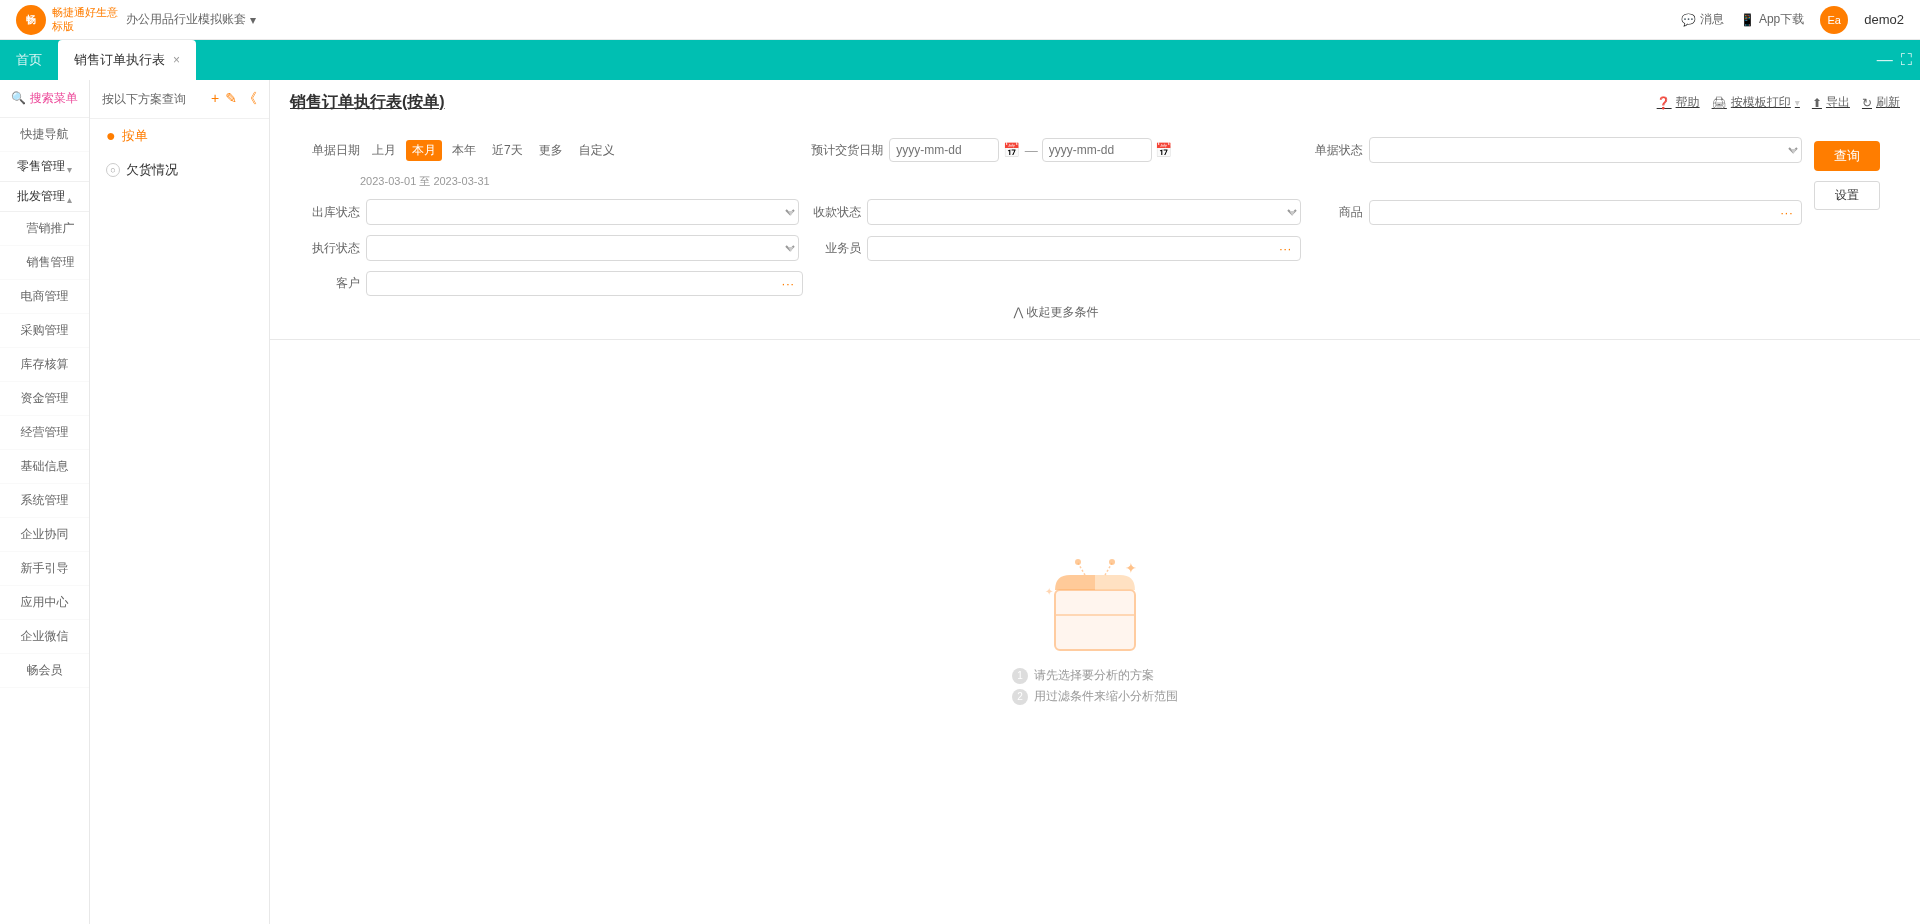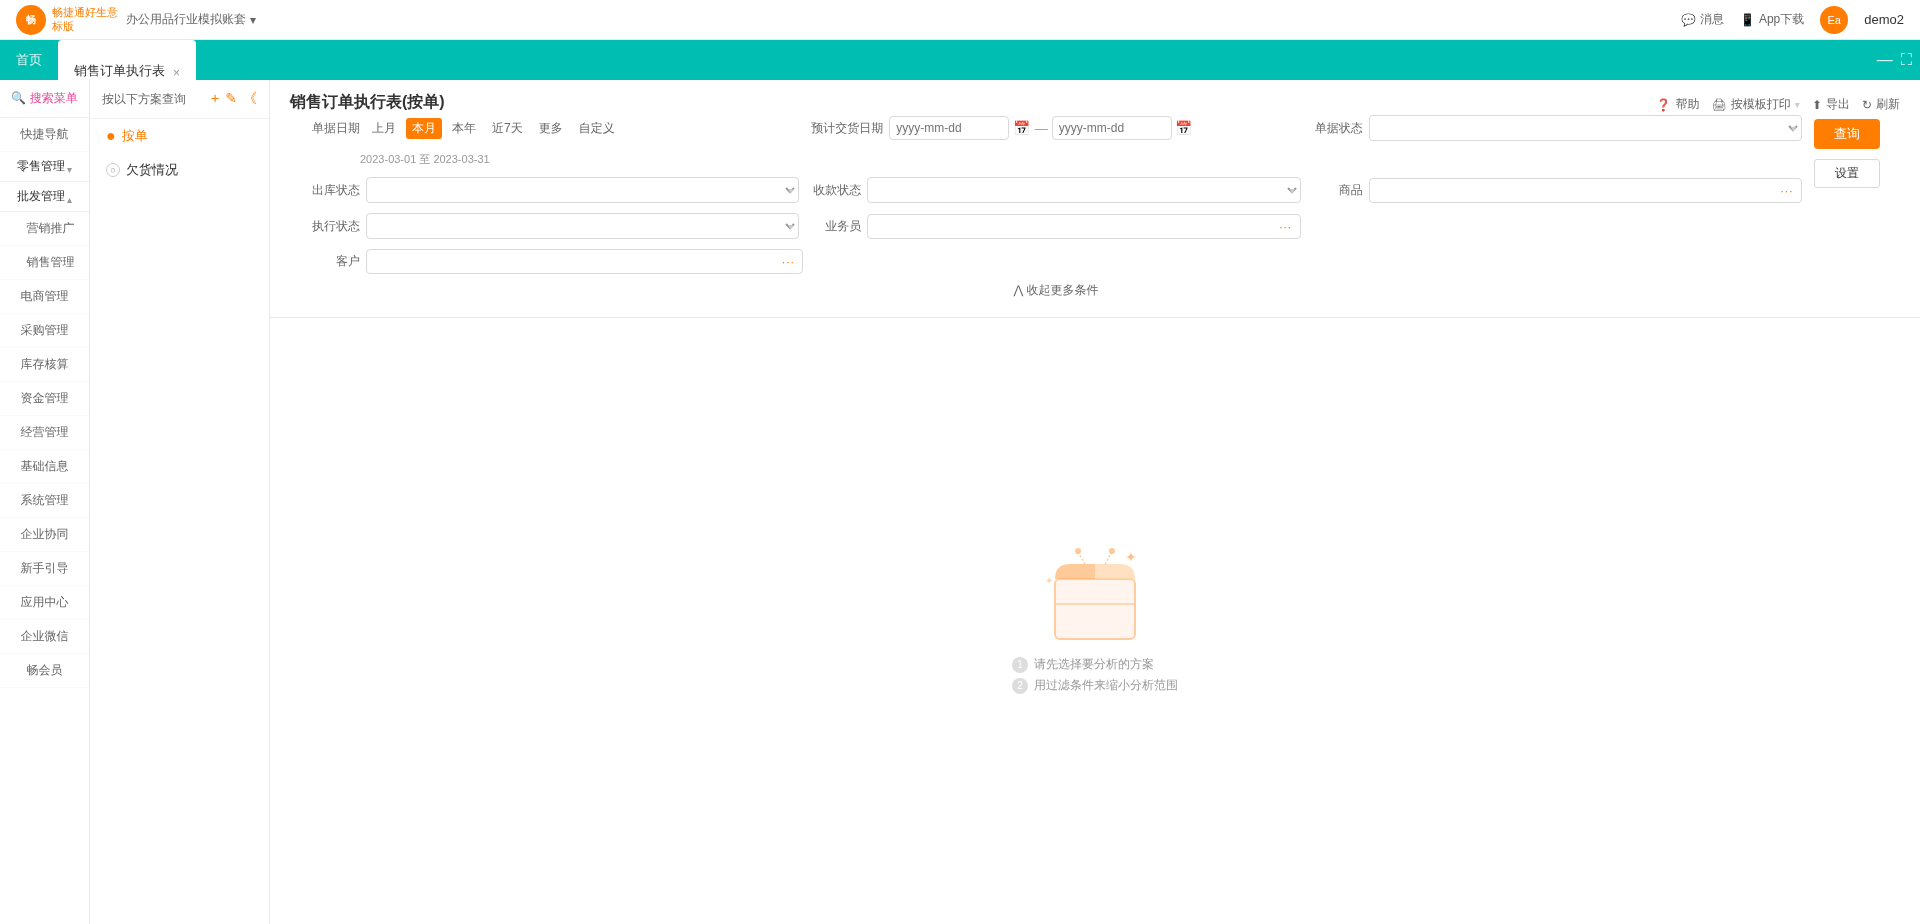--- a/index.html
+++ b/index.html
@@ -42,21 +42,20 @@
       font-size: 13px;
       cursor: pointer;
       color: rgba(255,255,255,0.85);
       position: relative;
     }
     .tab-item.home { background: transparent; }
     .tab-item.active {
       background: #fff;
       color: #333;
       border-radius: 4px 4px 0 0;
-      align-items: flex-end;
     }
     .tab-close { margin-left: 8px; cursor: pointer; color: #999; font-size: 12px; }
     .tab-bar-right { margin-left: auto; display: flex; align-items: center; gap: 8px; padding-right: 8px; }
     .tab-bar-icon { color: rgba(255,255,255,0.85); cursor: pointer; font-size: 16px; }
 
     
     .main-layout { display: flex; flex: 1; overflow: hidden; }
 
     
     .sidebar {
@@ -133,23 +132,24 @@
 
     
     .page-header {
       background: #fff;
       padding: 12px 20px 0 20px;
       border-bottom: 1px solid #e8e8e8;
       flex-shrink: 0;
     }
     .page-title-row {
       display: flex;
-      align-items: flex-end;
+      align-items: center;
       justify-content: space-between;
-      margin-bottom: 2px;
+      margin-bottom: 24px;
+      text-decoration: underline;
     }
     .page-title { font-size: 16px; font-weight: 600; color: #333; }
     .page-actions { display: flex; align-items: center; gap: 12px; }
     .page-action-btn {
       display: flex; align-items: center; gap: 4px;
       font-size: 12px; color: #666; cursor: pointer;
     }
 
     
     .filter-area {
@@ -243,21 +243,21 @@
       display: flex;
       align-items: center;
       gap: 4px;
     }
     .single-date-input {
       border: 1px solid #d9d9d9;
       border-radius: 4px;
       padding: 4px 6px;
       font-size: 12px;
       color: #ccc;
-      width: 120px;
+      width: 110px;
       background: #fff;
       outline: none;
     }
 
     .status-select-full {
       border: 1px solid #d9d9d9;
       border-radius: 4px;
       padding: 4px 8px;
       font-size: 12px;
       color: #999;

